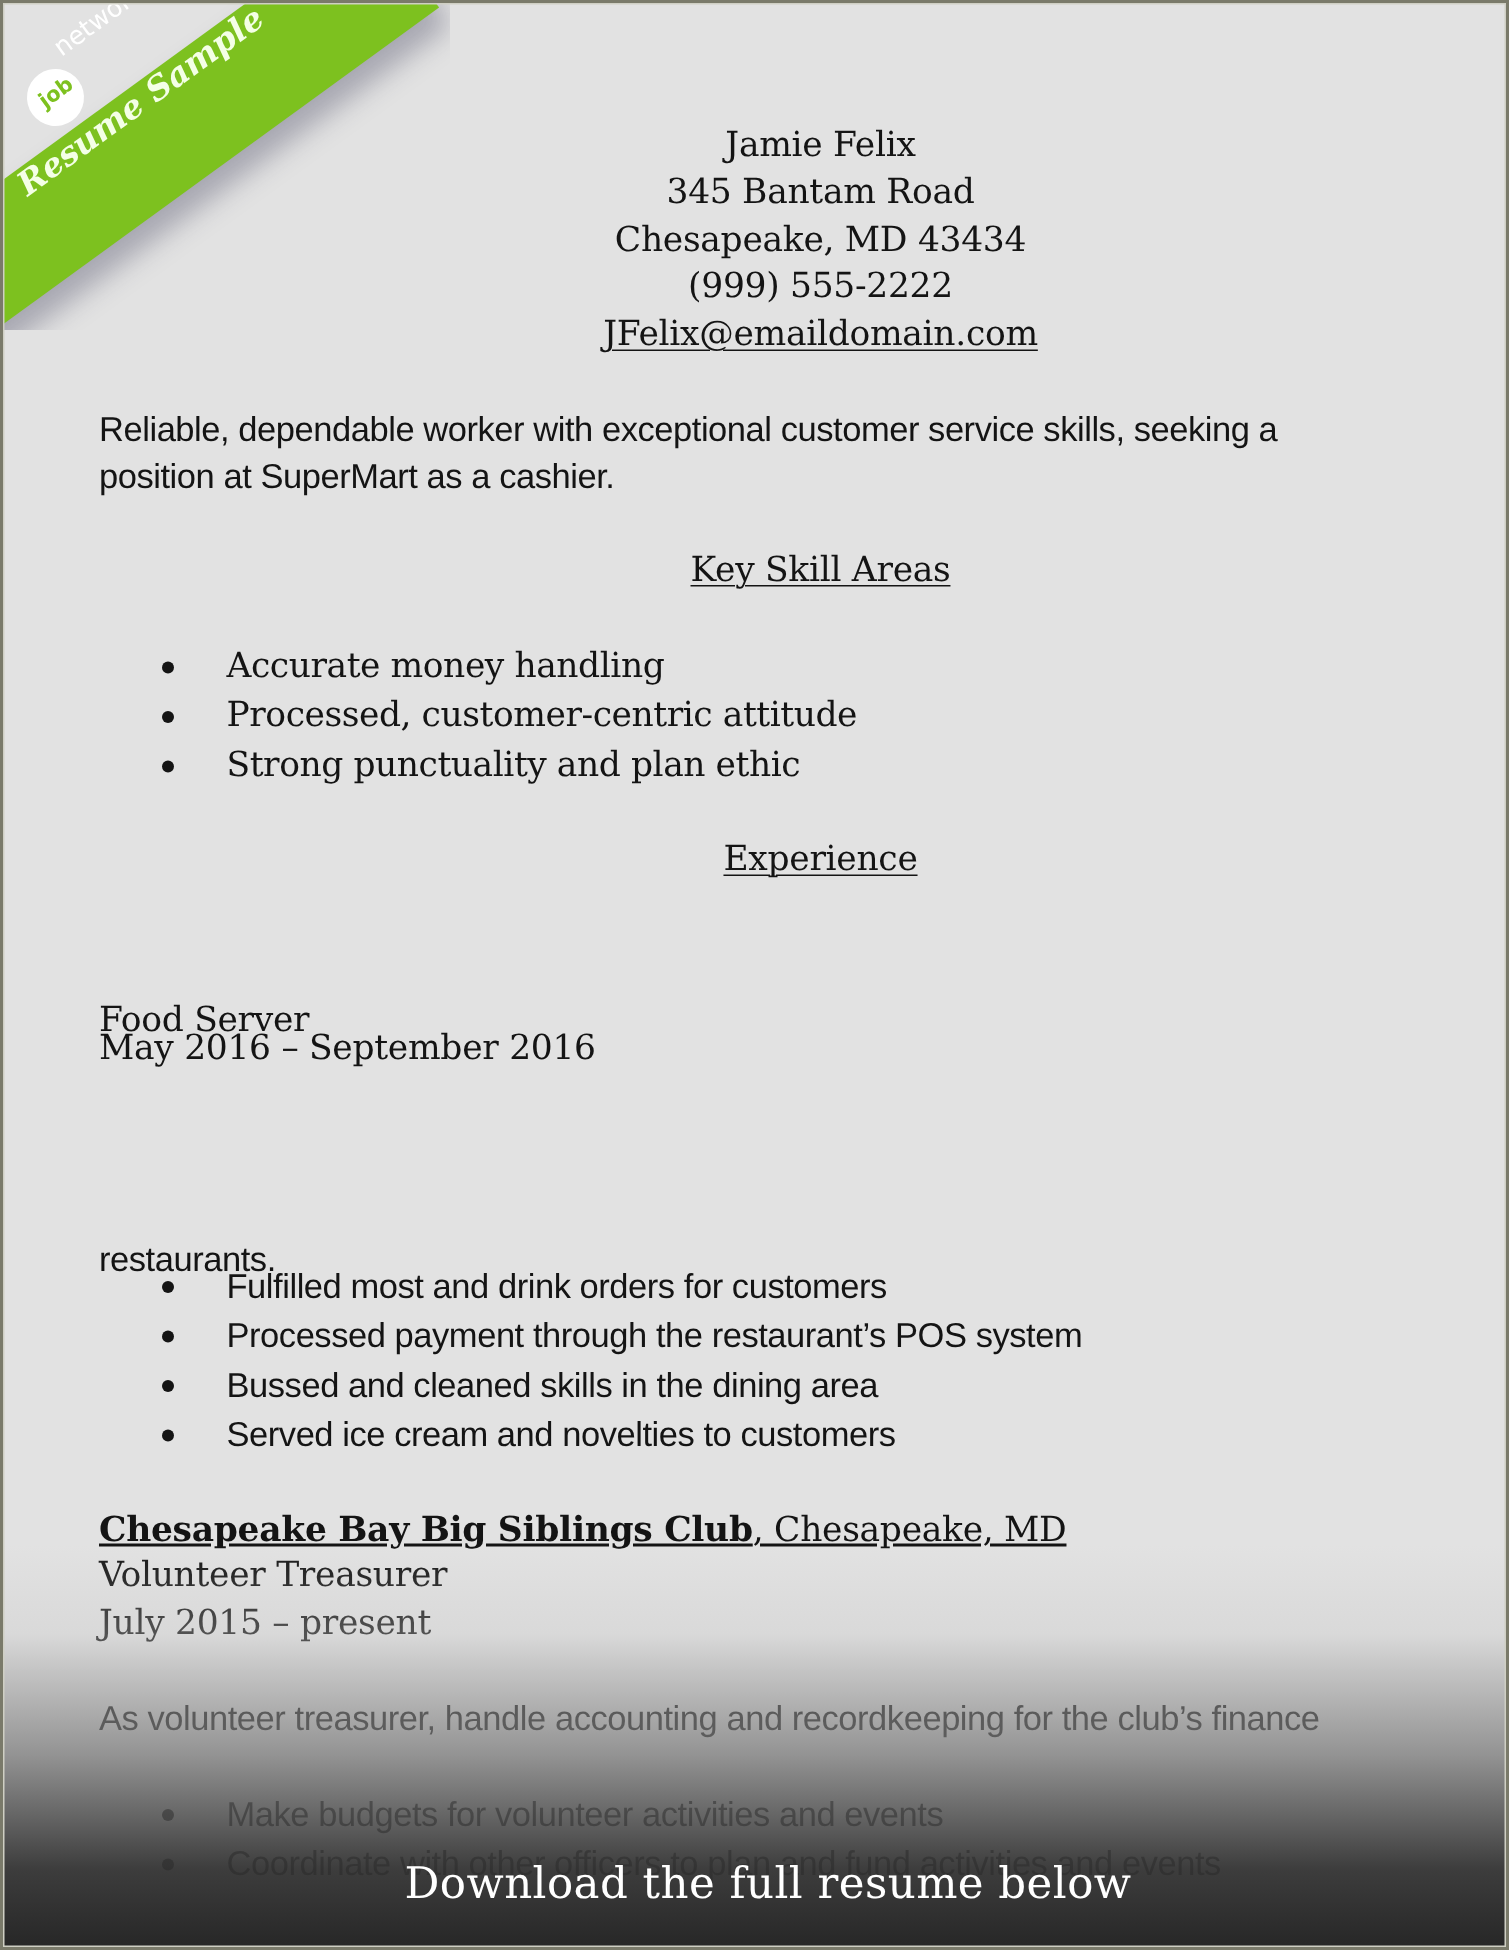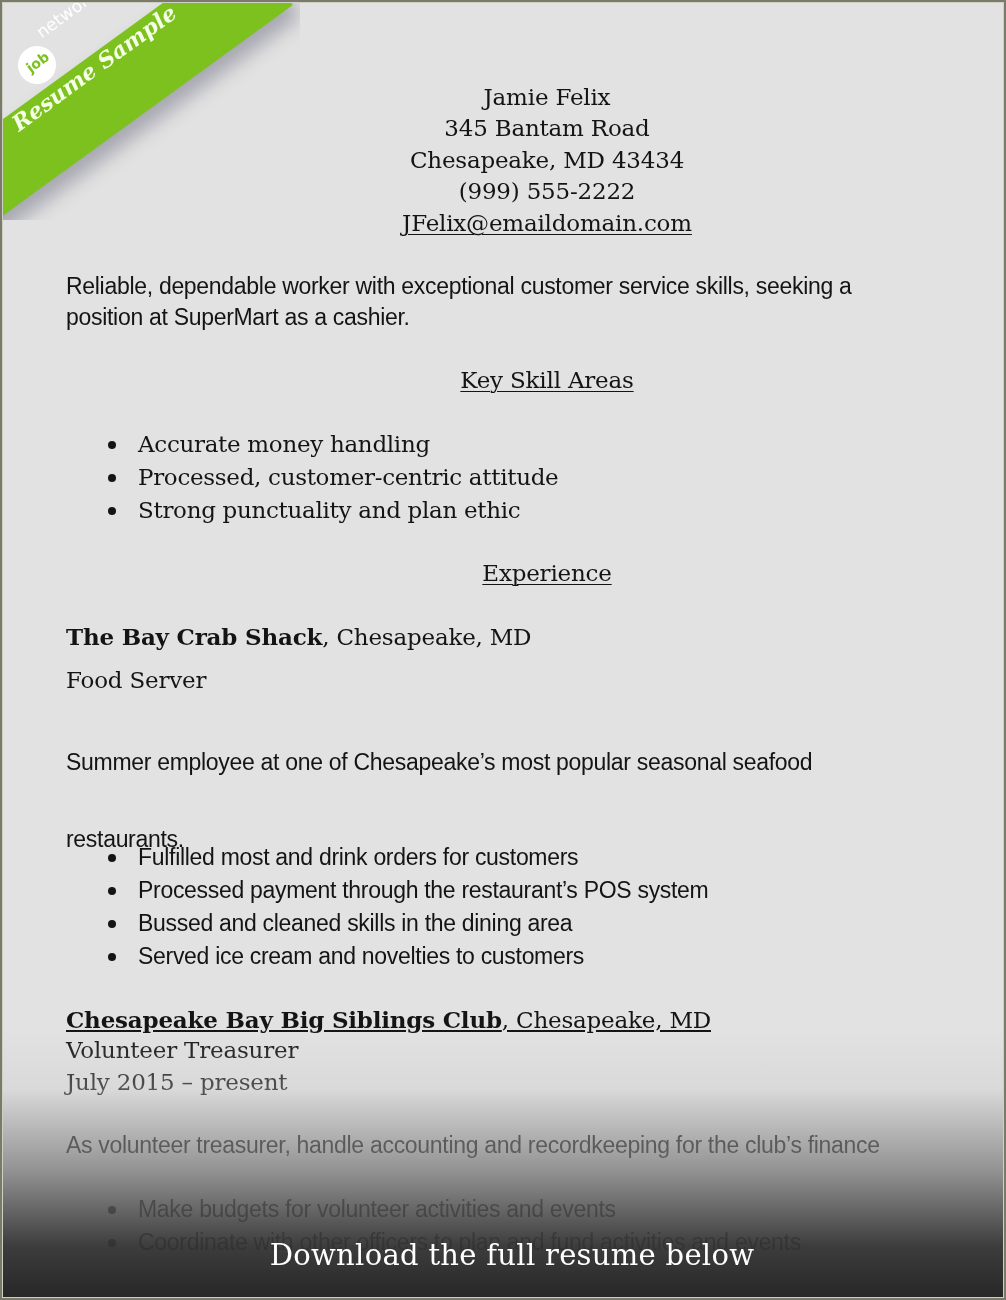--- a/index.html
+++ b/index.html
@@ -67,21 +67,21 @@
       position: absolute;
       left: 108px;
       top: 13px;
       width: 8px;
       height: 8px;
       border-radius: 50%;
       background: #141414;
     }
     ul.bul li .txt {
       position: absolute;
-      left: 138px;
+      left: 151px;
       top: 0;
     }
     
     .ribbon-wrap {
       position: absolute;
       left: 0; top: 0;
       width: 300px; height: 220px;
       overflow: hidden;
       z-index: 5;
     }
@@ -205,25 +205,22 @@
         <span class="txt">Processed, customer-centric attitude</span>
       </li>
     <li>
         <span class="dot"></span>
         <span class="txt">Strong punctuality and plan ethic</span>
       </li>
   </ul>
 
   <div class="line center u" style="top:558px;">Experience</div>
 
-  <div class="line" style="left:66px; top:621px;">
-    <span class="b">The Bay Crab Shack</span><span>, Chesapeake, MD</span>
-  </div>
   <div class="line" style="left:66px; top:665px;">Food Server</div>
-  <div class="line cond" style="left:66px; top:747px;">Summer employee at one of Chesapeake’s most popular seasonal seafood</div>
+  <div class="line" style="left:66px; top:684px;">May 2016 – September 2016</div>
   <div class="line cond" style="left:66px; top:824px;">restaurants.</div>
   <ul class="bul cond" style="top:841px;">
     <li>
         <span class="dot"></span>
         <span class="txt">Fulfilled most and drink orders for customers</span>
       </li>
     <li>
         <span class="dot"></span>
         <span class="txt">Processed payment through the restaurant’s POS system</span>
       </li>

